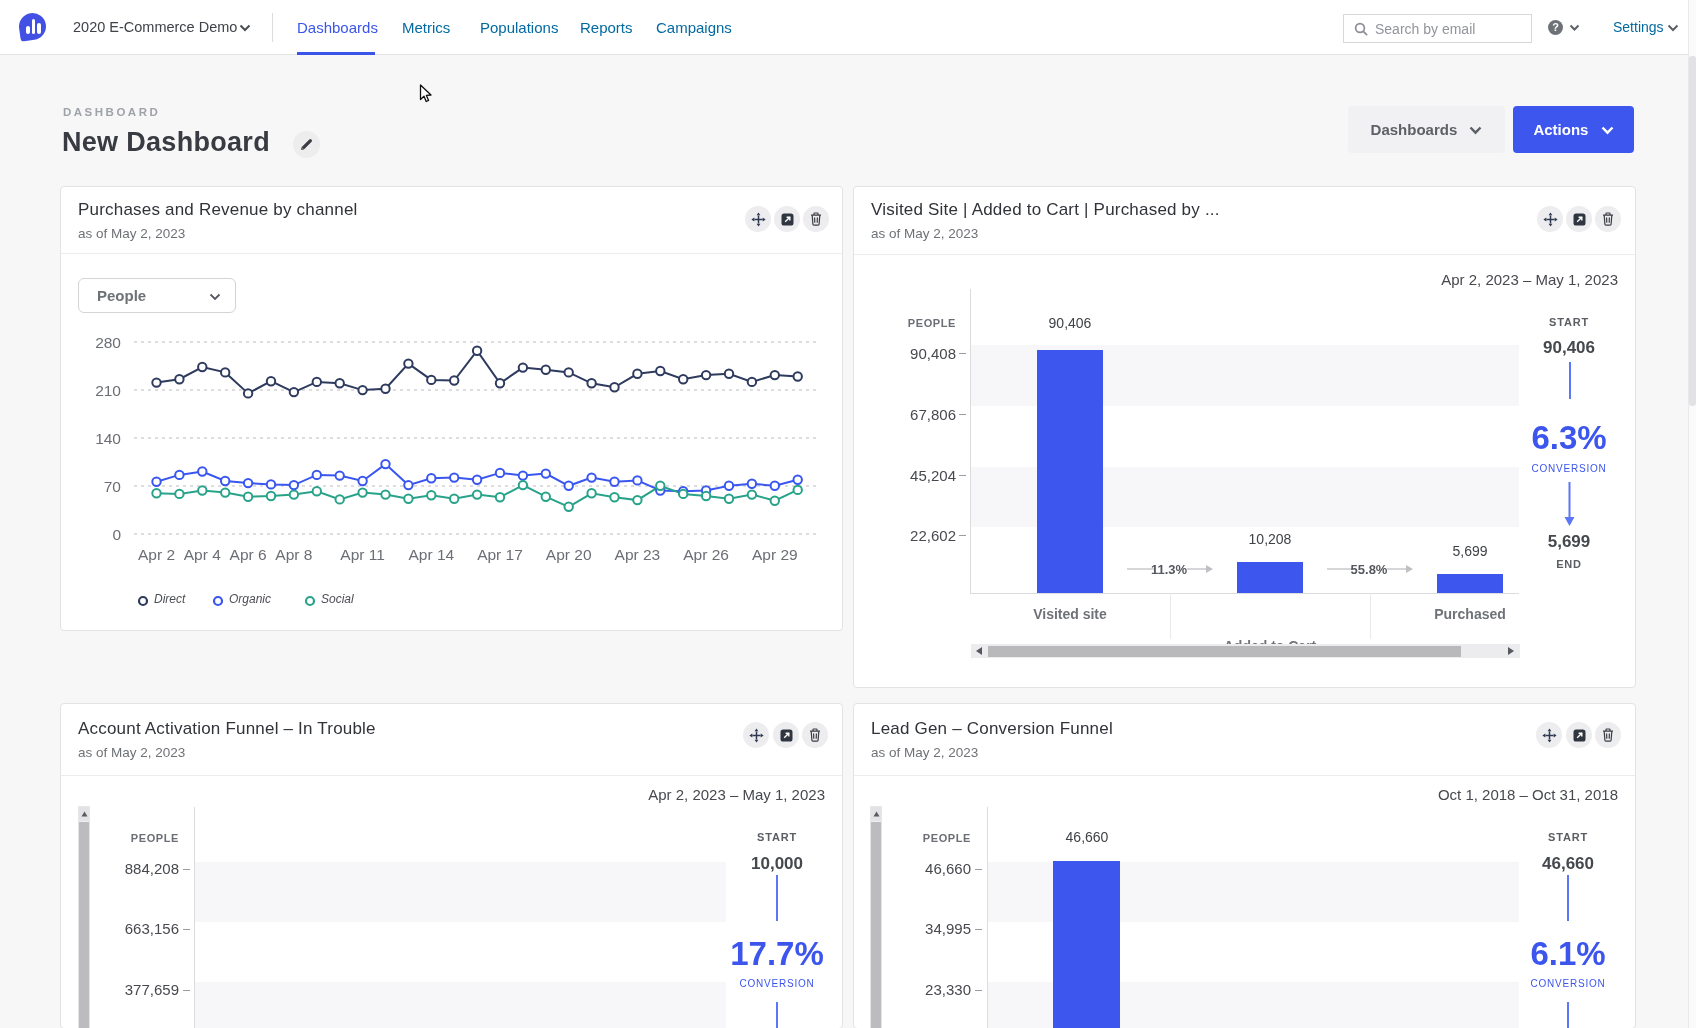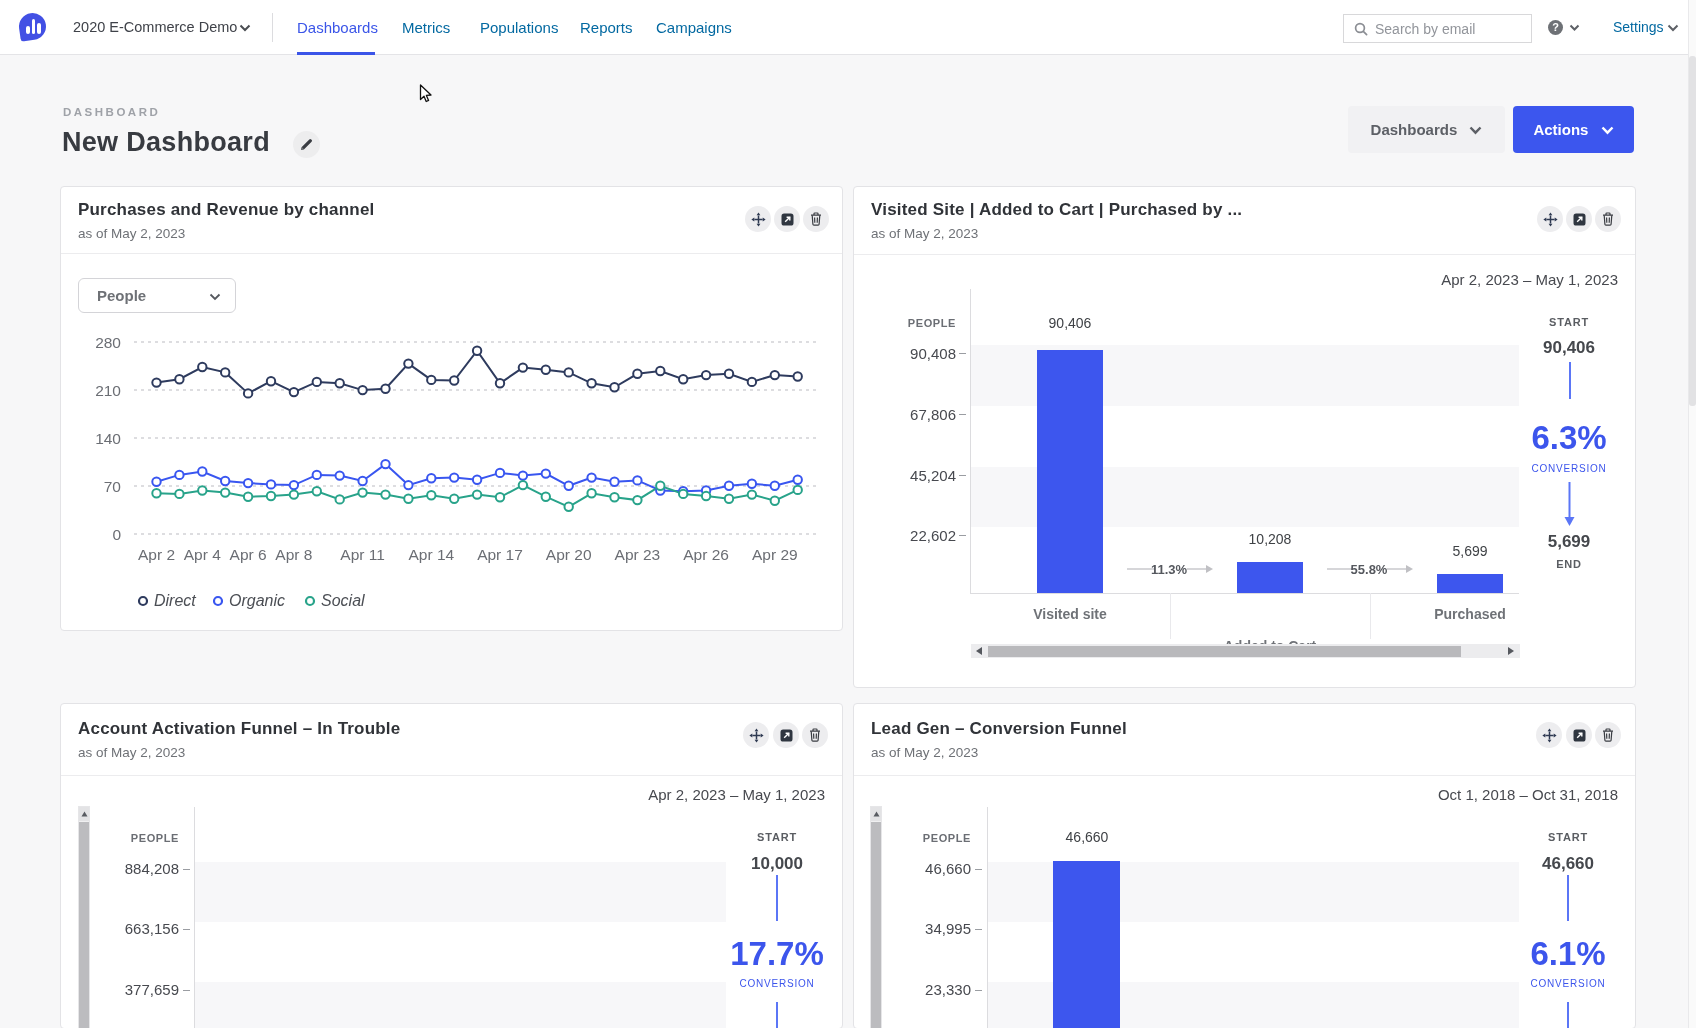--- a/index.html
+++ b/index.html
@@ -2,21 +2,21 @@
 <html><head>
 <meta charset="utf-8">
 <style>
 * { margin:0; padding:0; box-sizing:border-box; }
 html,body { width:1696px; height:1028px; overflow:hidden; }
 body { font-family:"Liberation Sans", sans-serif; background:#f7f7f8; position:relative; }
 .abs { position:absolute; }
 .topnav { position:absolute; left:0; top:0; width:1696px; height:55px; background:#fff; border-bottom:1px solid #e4e4e7; }
 .navlink { position:absolute; top:0; height:55px; line-height:55px; font-size:15px; color:#0369a1; }
 .card { position:absolute; background:#fff; border:1px solid #e3e3e6; border-radius:4px; overflow:hidden; }
-.cardtitle { position:absolute; left:17px; font-size:17px; font-weight:bold; color:#303338; letter-spacing:0.2px; white-space:nowrap; }
+.cardtitle { position:absolute; left:17px; font-size:17px; font-weight:normal; color:#303338; letter-spacing:0.2px; white-space:nowrap; }
 .cardsub { position:absolute; left:17px; font-size:13.5px; color:#6e7176; }
 .carddiv { position:absolute; left:0; width:100%; height:1px; background:#ececee; }
 .iconbtn { position:absolute; width:26px; height:26px; border-radius:50%; background:#ededef; display:flex; align-items:center; justify-content:center; }
 .daterange { position:absolute; font-size:15px; color:#47494f; text-align:right; white-space:nowrap; }
 .ylab { position:absolute; font-size:15px; color:#47494f; text-align:right; white-space:nowrap; }
 .peoplelab { position:absolute; font-size:11px; font-weight:bold; color:#6b6e74; letter-spacing:0.6px; text-align:right; }
 .band { position:absolute; background:#f7f7f9; }
 .tick { position:absolute; height:1px; background:#9a9da2; width:7px; }
 .bar { position:absolute; background:#3d56ee; }
 .barval { position:absolute; font-size:14px; color:#3f4246; text-align:center; white-space:nowrap; }
@@ -246,21 +246,21 @@
       <circle cx="553.5" cy="180.3" r="4.2" fill="#fff" stroke="#28a38a" stroke-width="2"></circle>
       <circle cx="576.4" cy="183.1" r="4.2" fill="#fff" stroke="#28a38a" stroke-width="2"></circle>
       <circle cx="599.3" cy="168.8" r="4.2" fill="#fff" stroke="#28a38a" stroke-width="2"></circle>
       <circle cx="622.2" cy="176.9" r="4.2" fill="#fff" stroke="#28a38a" stroke-width="2"></circle>
       <circle cx="645.1" cy="179.0" r="4.2" fill="#fff" stroke="#28a38a" stroke-width="2"></circle>
       <circle cx="668.0" cy="181.7" r="4.2" fill="#fff" stroke="#28a38a" stroke-width="2"></circle>
       <circle cx="690.9" cy="177.6" r="4.2" fill="#fff" stroke="#28a38a" stroke-width="2"></circle>
       <circle cx="713.8" cy="183.7" r="4.2" fill="#fff" stroke="#28a38a" stroke-width="2"></circle>
       <circle cx="736.7" cy="172.9" r="4.2" fill="#fff" stroke="#28a38a" stroke-width="2"></circle>
 </svg>
-  <div class="abs" style="left:76px; top:405px; width:600px; height:20px; font-size:16px; font-style:italic; color:#4b4e54;">
+  <div class="abs" style="left:76px; top:405px; width:600px; height:20px; font-size:12px; font-style:italic; color:#4b4e54;">
     <svg class="abs" style="left:0; top:3px;" width="12" height="12" viewBox="0 0 12 12">
         <circle cx="6" cy="6" r="4" fill="#fff" stroke="#2e3b5e" stroke-width="2.2"></circle>
       </svg>
     <span class="abs" style="left:17px; top:0;">Direct</span>
     <svg class="abs" style="left:75px; top:3px;" width="12" height="12" viewBox="0 0 12 12">
         <circle cx="6" cy="6" r="4" fill="#fff" stroke="#3956f0" stroke-width="2.2"></circle>
       </svg>
     <span class="abs" style="left:92px; top:0;">Organic</span>
     <svg class="abs" style="left:167px; top:3px;" width="12" height="12" viewBox="0 0 12 12">
         <circle cx="6" cy="6" r="4" fill="#fff" stroke="#28a38a" stroke-width="2.2"></circle>

